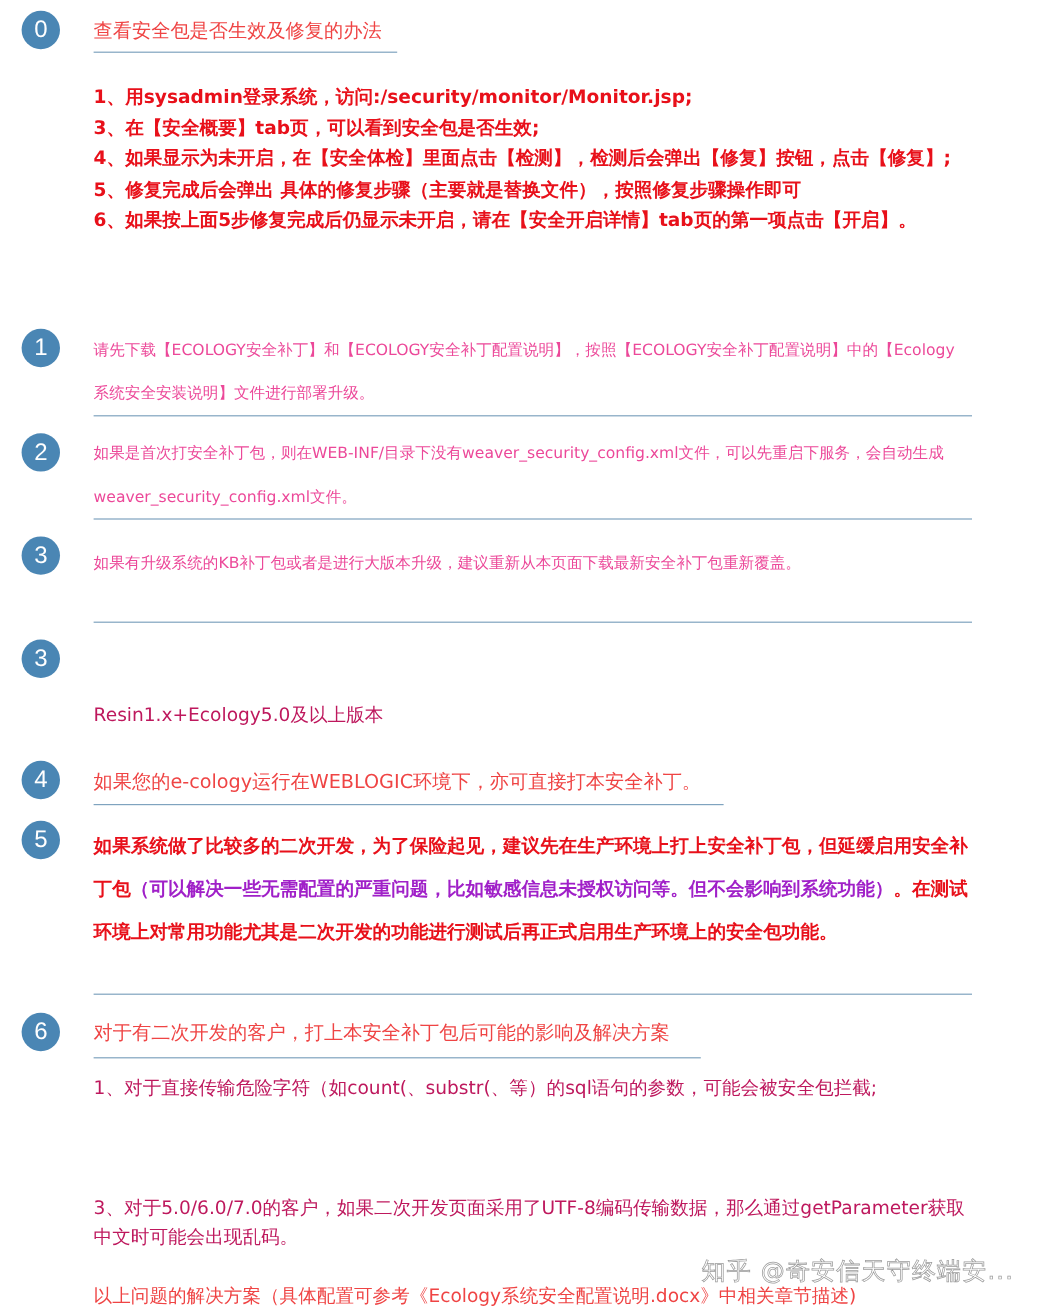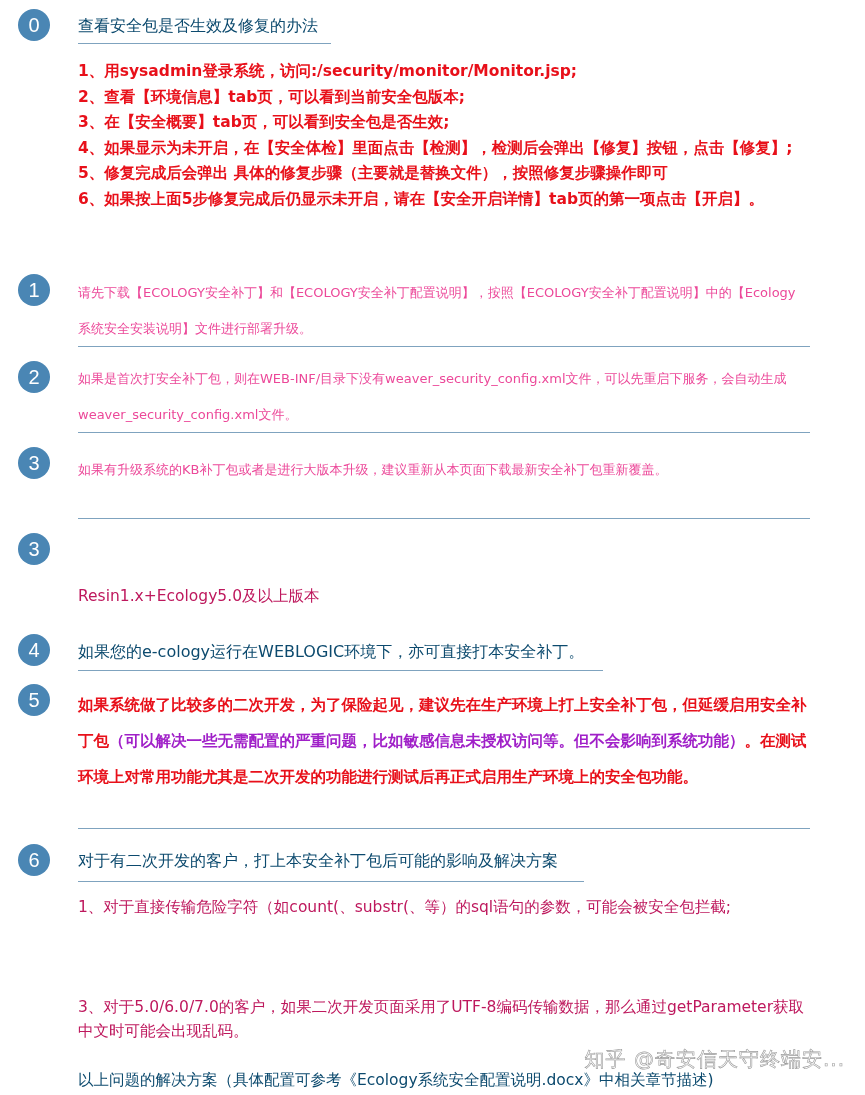--- a/index.html
+++ b/index.html
@@ -6,21 +6,21 @@
   html, body { width: 865px; height: 1095px; background: #ffffff; overflow: hidden; }
   body { font-family: "DejaVu Sans", "Liberation Sans", sans-serif; color: #333333; position: relative; }
   .page { position: relative; width: 865px; height: 1095px; }
 
   .badge {
     position: absolute; left: 18px; width: 32px; height: 32px; border-radius: 50%;
     background: #4a86b4; color: #ffffff; font-family: "Liberation Sans", sans-serif;
     font-size: 20px; line-height: 32px; text-align: center;
   }
   .block { position: absolute; left: 78px; }
-  .title { font-size: 16px; color: #0c4a6e; line-height: 24px; }
+  .title { font-size: 16px; color: #ef4444; line-height: 24px; }
   .uline { border-bottom: 1.5px solid #7fa3bf; }
   .para { font-size: 13px; color: #ec4899; line-height: 36px; }
   .red { color: #e8101a; font-weight: bold; font-size: 15.5px; }
   .redlist { line-height: 25.5px; }
   .purple { color: #a020c8; font-weight: bold; }
   .blue { color: #be185d; font-size: 15.5px; line-height: 24px; }
   .sep { position: absolute; left: 78px; width: 732px; border-top: 1.5px solid #7fa3bf; }
   .watermark {
     position: absolute; right: 20px; top: 1046px; font-size: 20px; color: rgba(255,255,255,0.85);
     -webkit-text-stroke: 0.6px #9a9a9a; letter-spacing: 1px; font-family: "DejaVu Sans", sans-serif;
@@ -28,23 +28,22 @@
 </style>
 </head>
 <body>
 
 <div class="page">
 
   <div class="badge" style="top:9px;">0</div>
   <div class="block uline" style="top:14px; width:253px; padding-bottom:5px;">
     <span class="title">查看安全包是否生效及修复的办法</span>
   </div>
-  <div class="block red redlist" style="top:59px; width:720px;">
+  <div class="block red redlist" style="top:69px; width:720px;">
     <div>1、用sysadmin登录系统，访问:/security/monitor/Monitor.jsp;</div>
-    <div>2、查看【环境信息】tab页，可以看到当前安全包版本;</div>
     <div>3、在【安全概要】tab页，可以看到安全包是否生效;</div>
     <div>4、如果显示为未开启，在【安全体检】里面点击【检测】，检测后会弹出【修复】按钮，点击【修复】;</div>
     <div>5、修复完成后会弹出 具体的修复步骤（主要就是替换文件），按照修复步骤操作即可</div>
     <div>6、如果按上面5步修复完成后仍显示未开启，请在【安全开启详情】tab页的第一项点击【开启】。</div>
   </div>
 
   <div class="badge" style="top:274px;">1</div>
   <div class="block para" style="top:275px; width:730px;">请先下载【ECOLOGY安全补丁】和【ECOLOGY安全补丁配置说明】，按照【ECOLOGY安全补丁配置说明】中的【Ecology系统安全安装说明】文件进行部署升级。</div>
   <div class="sep" style="top:346px;"></div>
 

